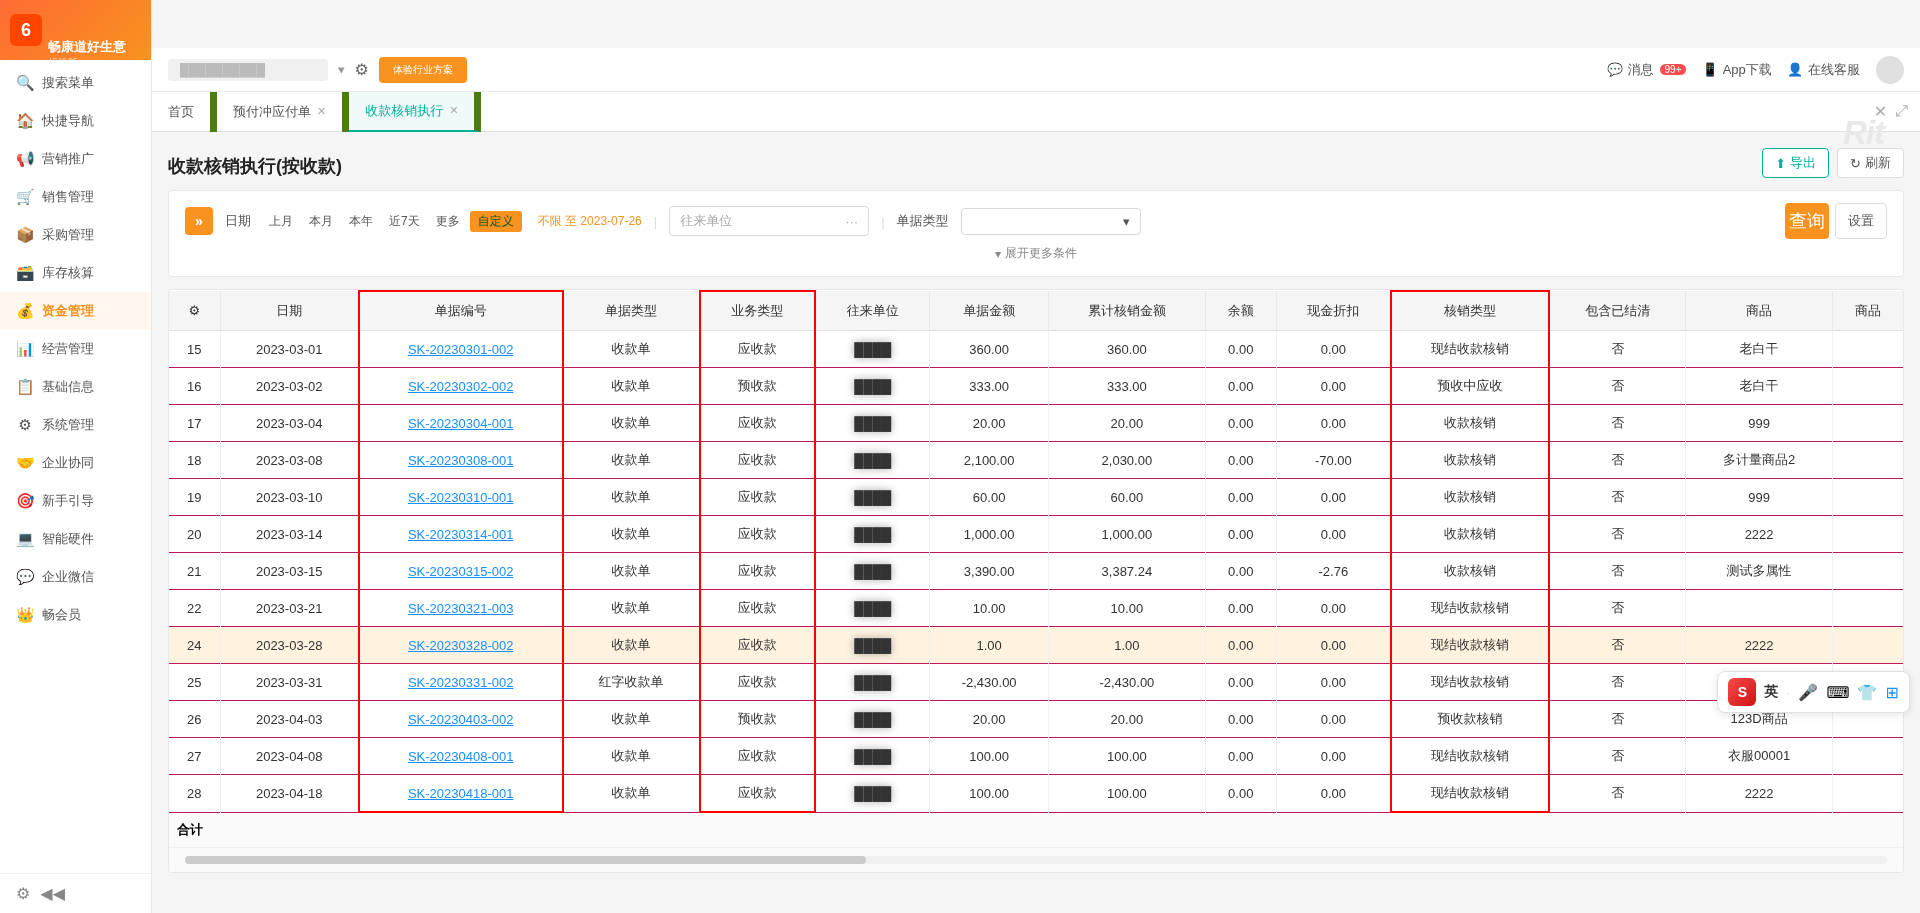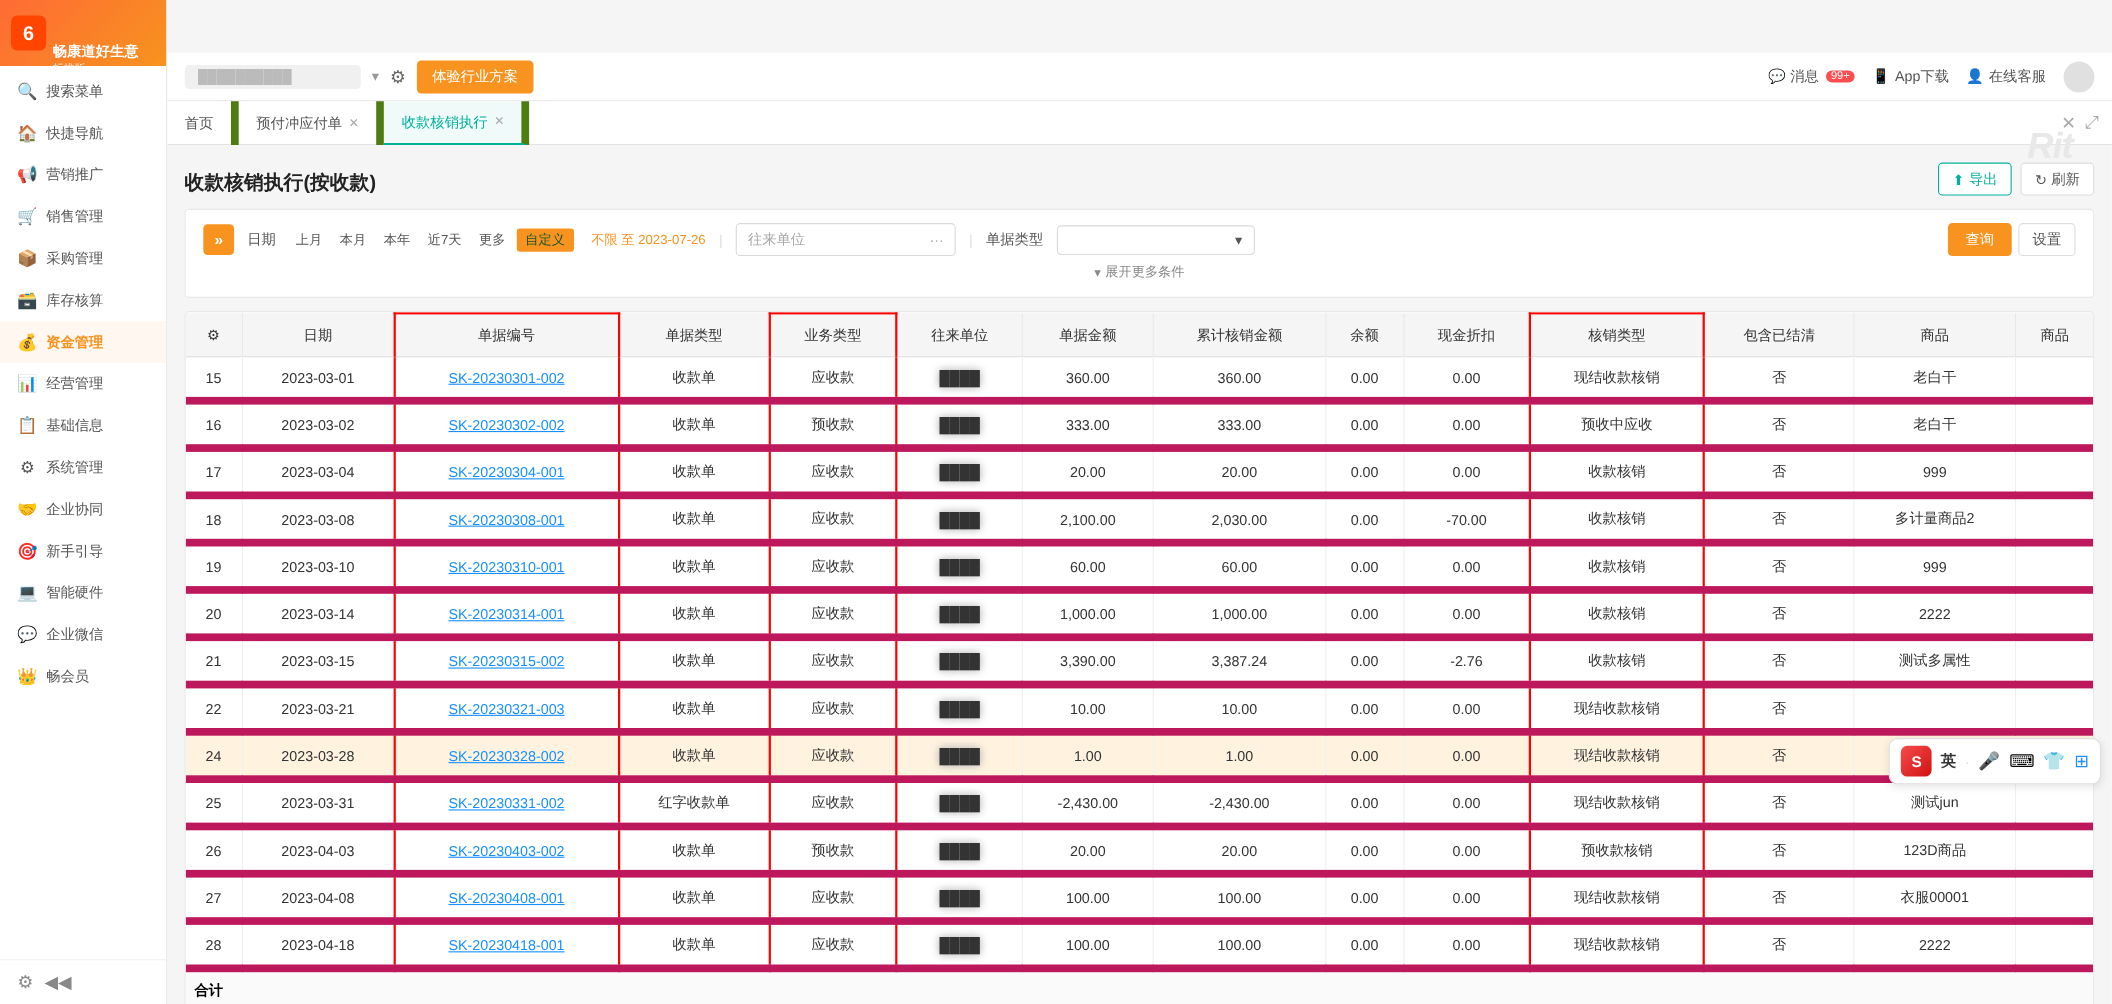--- a/index.html
+++ b/index.html
@@ -73,21 +73,21 @@
     .topbar-search {
       background: #f0f0f0; border-radius: 4px;
       padding: 4px 12px; min-width: 160px;
       color: #aaa; font-size: 12px;
     }
     .topbar-chevron { color: #999; }
     .topbar-gear { color: #666; font-size: 16px; cursor: pointer; }
     .topbar-btn {
       background: #f7931e; color: white;
       border: none; border-radius: 4px;
-      padding: 6px 14px; cursor: pointer; font-size: 13px;
+      padding: 6px 14px; cursor: pointer; font-size: 10px;
     }
     .topbar-right {
       margin-left: auto;
       display: flex; align-items: center; gap: 16px; color: #555; font-size: 13px;
     }
     .topbar-right .badge {
       background: #ff4d4f; color: white; border-radius: 10px;
       padding: 0 5px; font-size: 10px; margin-left: 2px;
     }
     .topbar-right .icon-btn { cursor: pointer; display: flex; align-items: center; gap: 4px; }
@@ -179,21 +179,21 @@
       padding: 5px 10px; min-width: 200px; color: #aaa; font-size: 13px;
       background: white; display: flex; align-items: center; justify-content: space-between;
     }
     .filter-select {
       border: 1px solid #d9d9d9; border-radius: 4px;
       padding: 5px 10px; min-width: 160px; color: #555; font-size: 13px;
       background: white; display: flex; align-items: center; justify-content: space-between;
     }
     .btn-query {
       background: #f7931e; color: white; border: none;
-      padding: 6px 16px; border-radius: 4px; cursor: pointer; font-size: 13px;
+      padding: 6px 4px; border-radius: 4px; cursor: pointer; font-size: 18px;
     }
     .btn-settings {
       border: 1px solid #ddd; color: #555; background: white;
       padding: 5px 12px; border-radius: 4px; cursor: pointer; font-size: 13px;
     }
     .expand-more {
       display: flex; align-items: center; justify-content: center;
       color: #666; font-size: 12px; cursor: pointer; gap: 4px;
       padding: 6px 0 2px 0;
     }
@@ -218,21 +218,21 @@
     .data-table thead th {
       padding: 10px 8px;
       text-align: center;
       color: #333;
       font-weight: normal;
       border-right: 1px solid #e8e8e8;
       white-space: nowrap;
     }
     .data-table thead th:last-child { border-right: none; }
     .data-table tbody tr {
-      border-bottom: 7px solid #be185d;
+      border-bottom: 1px solid #be185d;
     }
     .data-table tbody tr.highlighted { background: #fff3e0; }
     .data-table tbody td {
       padding: 9px 8px;
       text-align: center;
       color: #333;
       border-right: 1px solid #f0f0f0;
       white-space: nowrap;
     }
     .data-table tbody td:last-child { border-right: none; }

